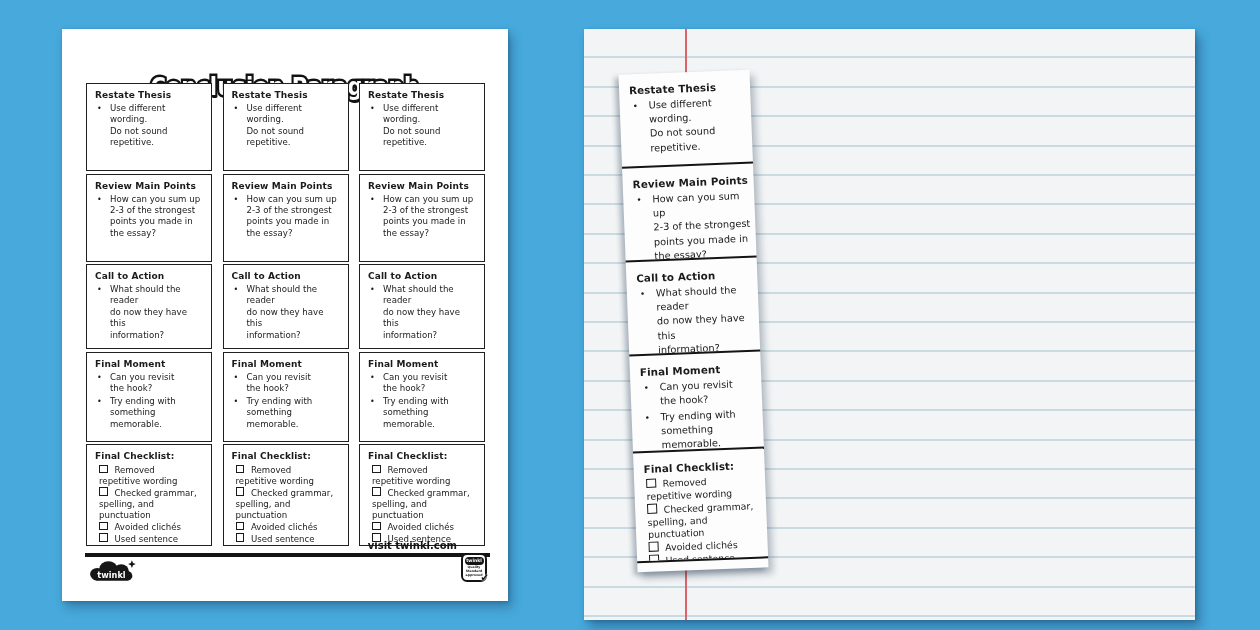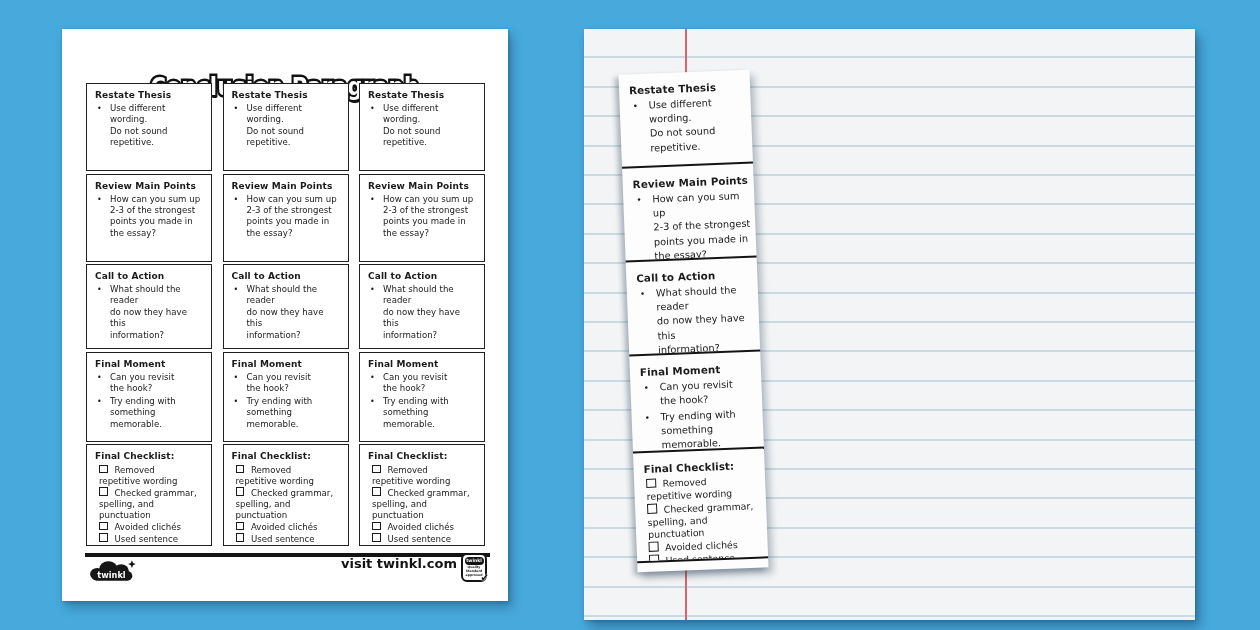--- a/index.html
+++ b/index.html
@@ -43,21 +43,21 @@
   .bullet{flex:none;width:13px;padding-left:2px;font-size:8px;line-height:11.4px;}
   .worksheet .bullet-item .itext{flex:1;font-size:8.6px;line-height:11.4px;}
   .check-item{padding-left:4px;font-size:8.6px;line-height:11.2px;}
   .checkbox{
     display:inline-block;width:6.5px;height:6.5px;border:1.2px solid #1b1b1b;
     margin-right:7px;position:relative;top:.5px;background:#fff;
   }
   
   .footer-line{position:absolute;left:23px;top:524px;width:405px;height:3.5px;background:#141414;}
   .twinkl-logo{position:absolute;left:25px;top:529px;width:50px;height:26px;}
-  .visit{position:absolute;right:51px;top:527px;font-size:13px;font-weight:bold;color:#141414;margin-left:14px;}
+  .visit{position:absolute;right:51px;top:511px;font-size:10px;font-weight:bold;color:#141414;margin-left:14px;}
   .badge{
     position:absolute;left:399px;top:524px;width:26px;height:29px;
     box-sizing:border-box;border:2px solid #141414;border-radius:6px;background:#fff;
     display:flex;flex-direction:column;align-items:center;padding-top:2px;
   }
   .badge-cloud{
     width:19px;height:8px;background:#141414;border-radius:4px;
     color:#fff;font-size:4.5px;font-weight:bold;line-height:8px;text-align:center;
   }
   .badge-lines{font-size:3.2px;font-weight:bold;text-align:center;line-height:3.8px;margin-top:1px;}

